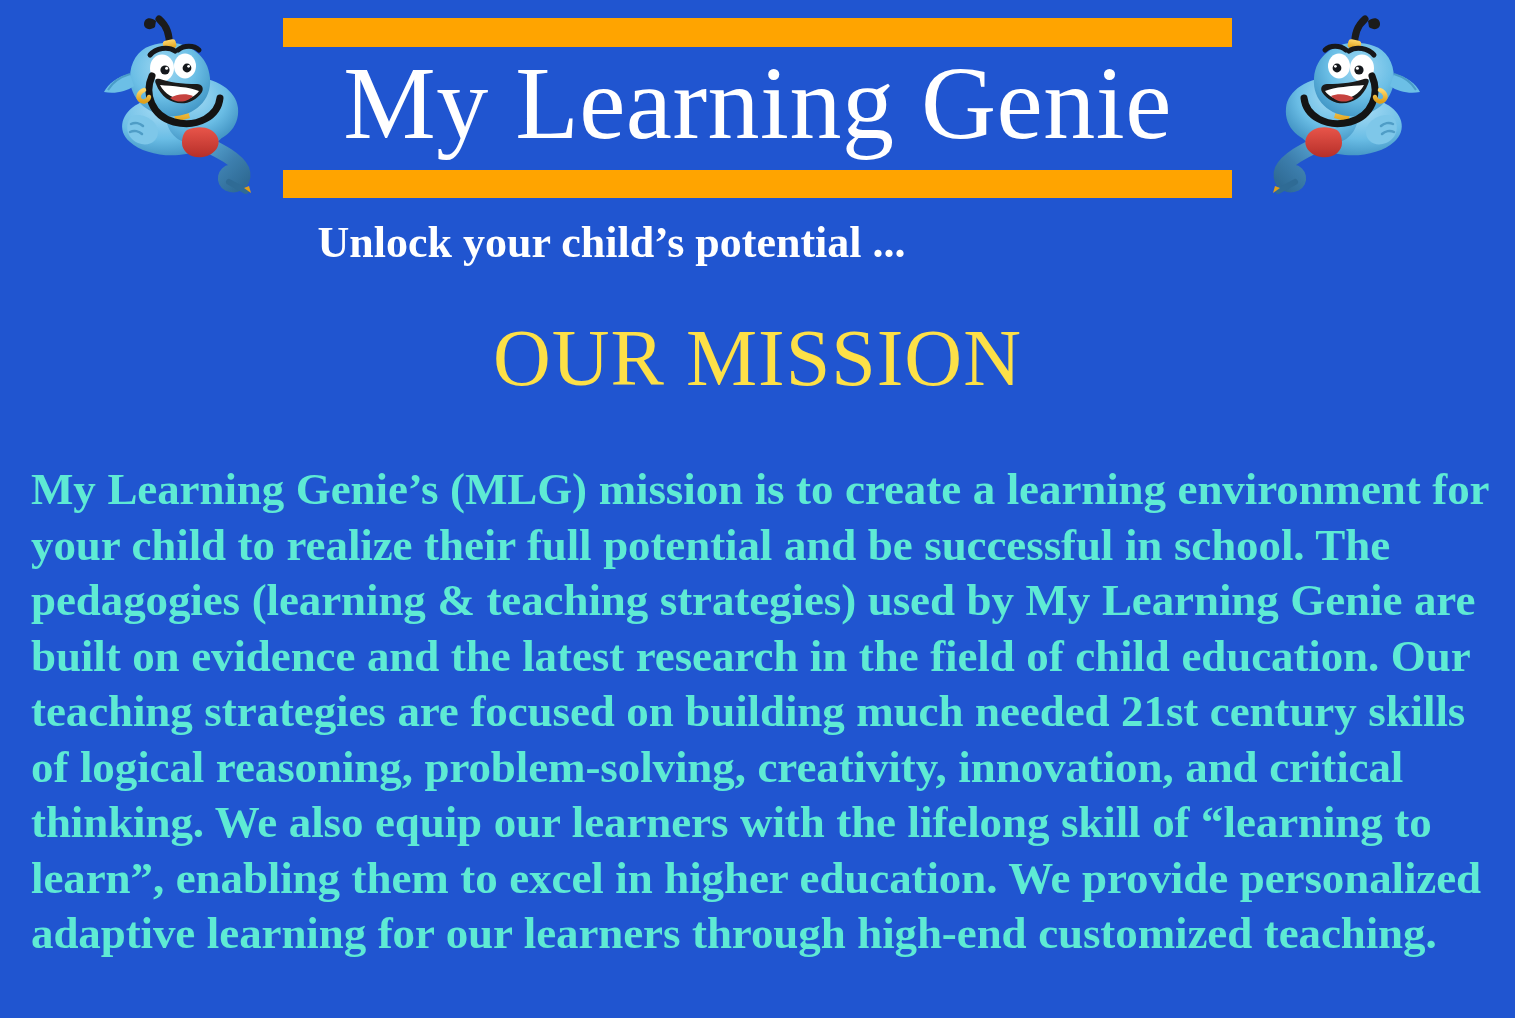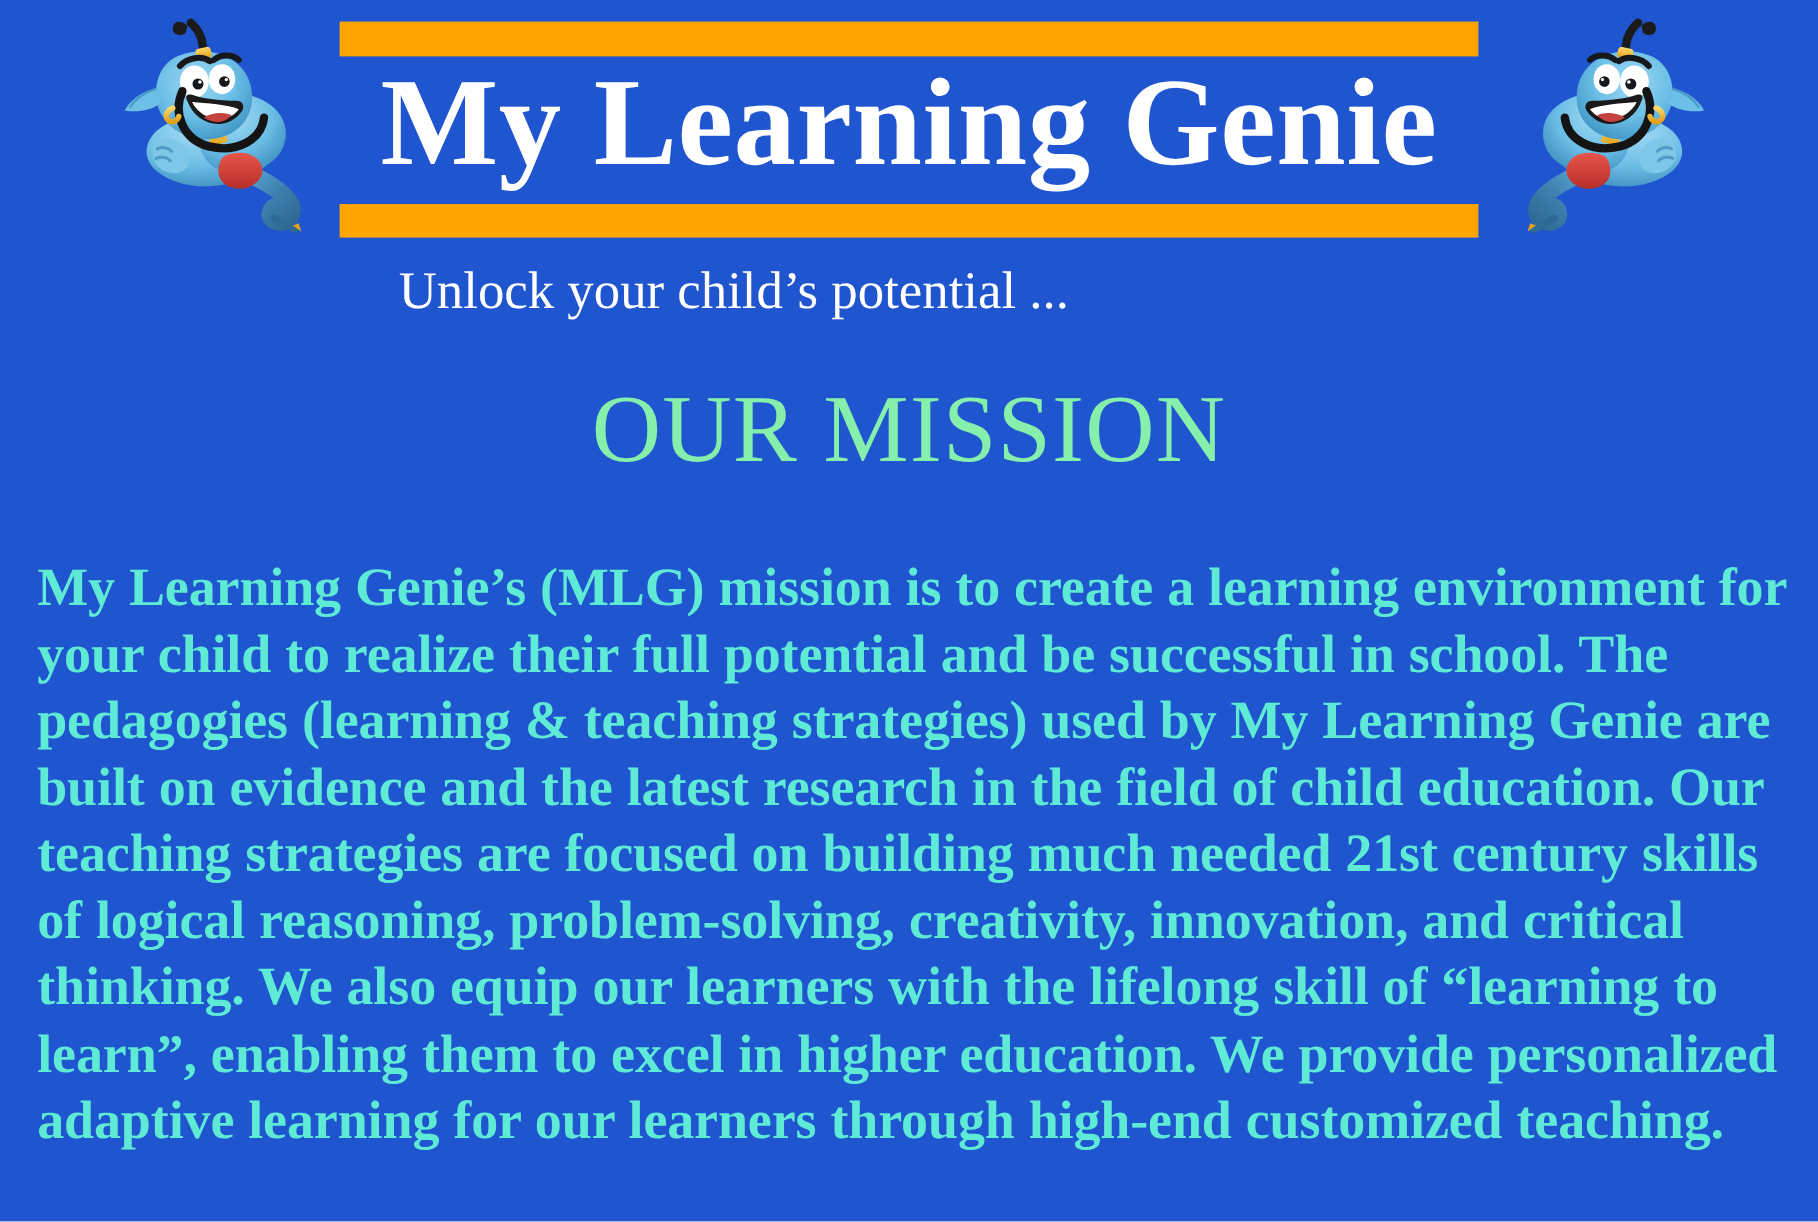--- a/index.html
+++ b/index.html
@@ -38,21 +38,21 @@
   #brand-title {
     position: absolute;
     left: 283px;
     top: 39px;
     width: 949px;
     height: 128px;
     line-height: 128px;
     text-align: center;
     color: #ffffff;
     font-size: 104px;
-    font-weight: 700;
+    font-weight: 400;
     letter-spacing: 0.5px;
     white-space: nowrap;
   }
 
   
   .genie {
     position: absolute;
     top: 12px;
     width: 190px;
     height: 190px;
@@ -62,33 +62,33 @@
 
   
   #tagline {
     position: absolute;
     left: 0;
     top: 214px;
     width: 1223px;
     text-align: center;
     color: #ffffff;
     font-size: 44px;
-    font-weight: 400;
+    font-weight: 700;
     line-height: 58px;
     white-space: nowrap;
   }
 
   
   #section-heading {
     position: absolute;
     left: 0;
     top: 310px;
     width: 1515px;
     text-align: center;
-    color: #86efac;
+    color: #fde047;
     font-size: 80px;
     font-weight: 400;
     line-height: 96px;
     letter-spacing: 1px;
     white-space: nowrap;
   }
 
   
   #mission-body {
     position: absolute;

